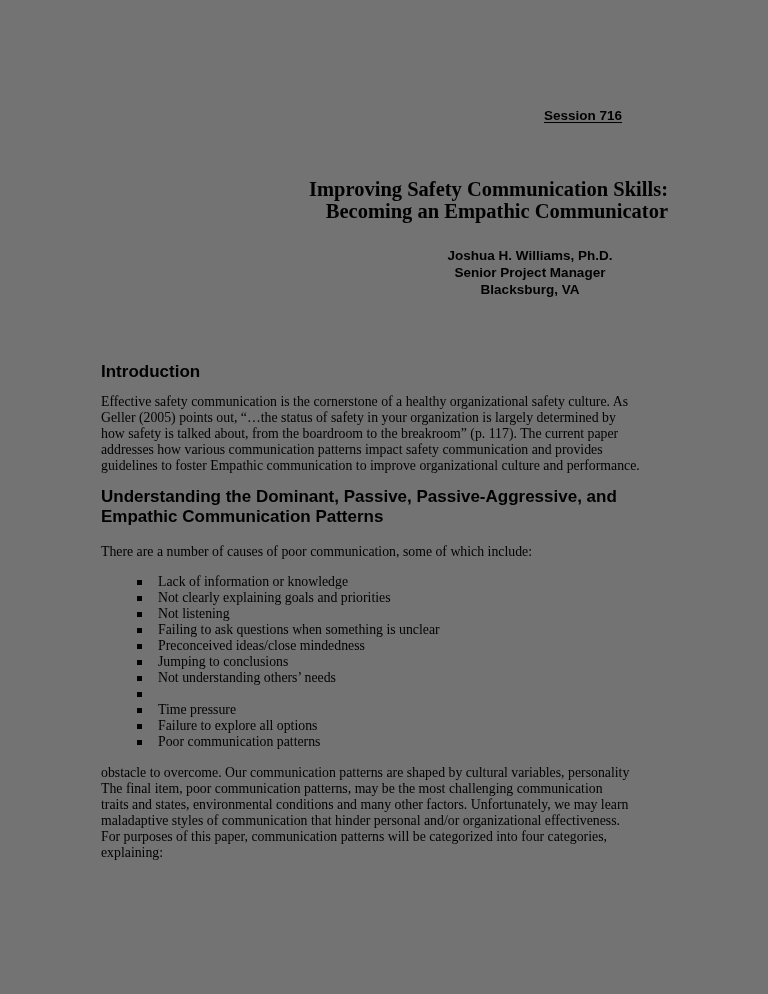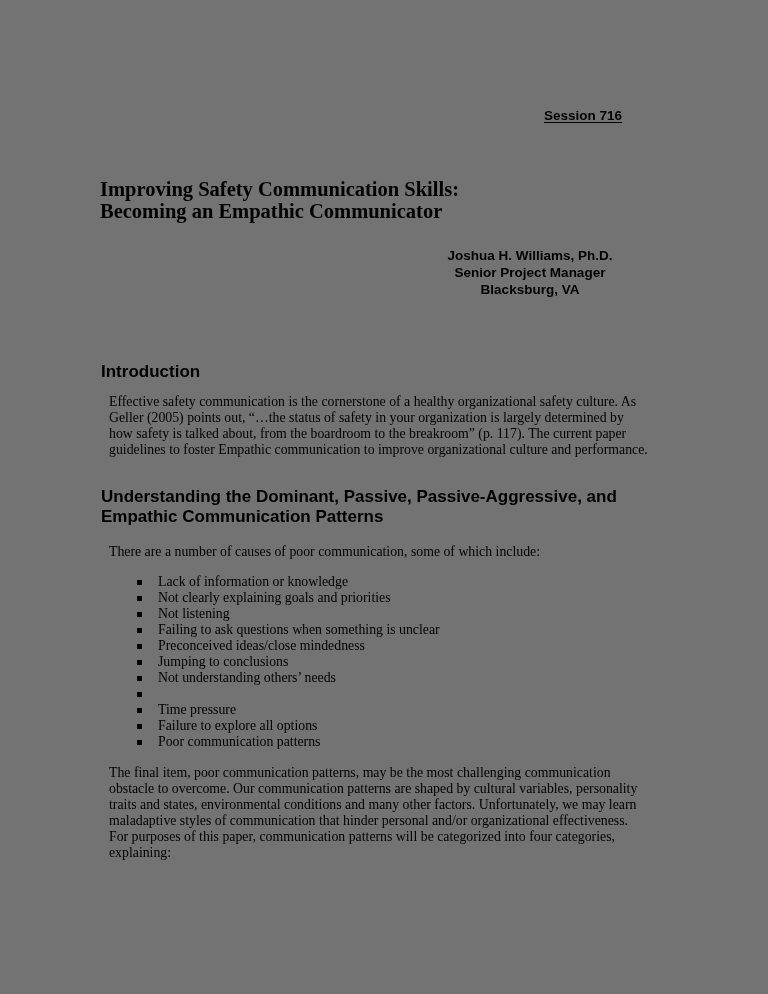--- a/index.html
+++ b/index.html
@@ -30,21 +30,21 @@
       font-size: 13.5px;
       text-decoration: underline;
       text-underline-offset: 2px;
       white-space: nowrap;
     }
     .title-block {
       position: absolute;
       left: 100px;
       width: 568px;
       top: 178px;
-      text-align: left;
+      text-align: right;
       font-family: "Liberation Serif", serif;
       font-weight: bold;
       font-size: 20.5px;
       line-height: 22px;
     }
     .author-block {
       position: absolute;
       left: 400px;
       width: 260px;
       top: 247px;
@@ -64,21 +64,21 @@
       white-space: nowrap;
     }
     .para {
       position: absolute;
       left: 101px;
       width: 570px;
       font-family: "Liberation Serif", serif;
       font-size: 13.8px;
       line-height: 16px;
     }
-    .para .line { display: block; white-space: nowrap; margin-left: 8px; }
+    .para .line { display: block; white-space: nowrap; }
     .bullets {
       position: absolute;
       left: 101px;
       top: 574px;
       width: 500px;
       margin: 0;
       padding: 0;
       list-style: none;
       font-family: "Liberation Serif", serif;
       font-size: 13.8px;
@@ -121,20 +121,21 @@
     <div>Senior Project Manager</div>
     <div>Blacksburg, VA</div>
   </div>
 
   <div class="h1" style="top:362px;">Introduction</div>
 
   <div class="para" style="top:394px;">
     <span class="line">Effective safety communication is the cornerstone of a healthy organizational safety culture. As</span>
     <span class="line">Geller (2005) points out, “…the status of safety in your organization is largely determined by</span>
     <span class="line">how safety is talked about, from the boardroom to the breakroom” (p. 117). The current paper</span>
+    <span class="line">addresses how various communication patterns impact safety communication and provides</span>
     <span class="line">guidelines to foster Empathic communication to improve organizational culture and performance.</span>
   </div>
 
   <div class="h1" style="top:487px;">
     <div>Understanding the Dominant, Passive, Passive-Aggressive, and</div>
     <div>Empathic Communication Patterns</div>
   </div>
 
   <div class="para" style="top:544px;">
     <span class="line">There are a number of causes of poor communication, some of which include:</span>
@@ -180,21 +181,21 @@
         <span class="bullet"></span>
         <span class="text">Failure to explore all options</span>
       </li>
     <li>
         <span class="bullet"></span>
         <span class="text">Poor communication patterns</span>
       </li>
   </ul>
 
   <div class="para" style="top:765px;">
+    <span class="line">obstacle to overcome. Our communication patterns are shaped by cultural variables, personality</span>
     <span class="line">The final item, poor communication patterns, may be the most challenging communication</span>
-    <span class="line">obstacle to overcome. Our communication patterns are shaped by cultural variables, personality</span>
     <span class="line">traits and states, environmental conditions and many other factors. Unfortunately, we may learn</span>
     <span class="line">maladaptive styles of communication that hinder personal and/or organizational effectiveness.</span>
     <span class="line">For purposes of this paper, communication patterns will be categorized into four categories,</span>
     <span class="line">explaining:</span>
   </div>
 
 </div>
 
 </body></html>

